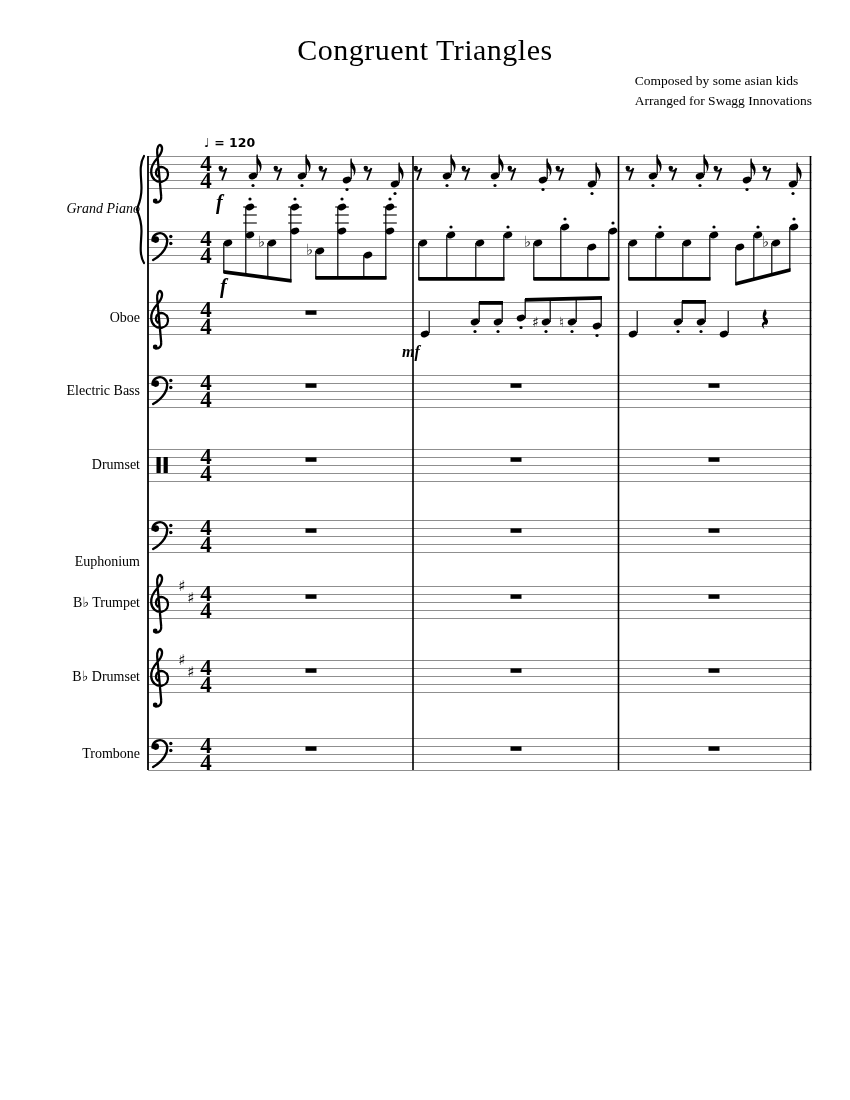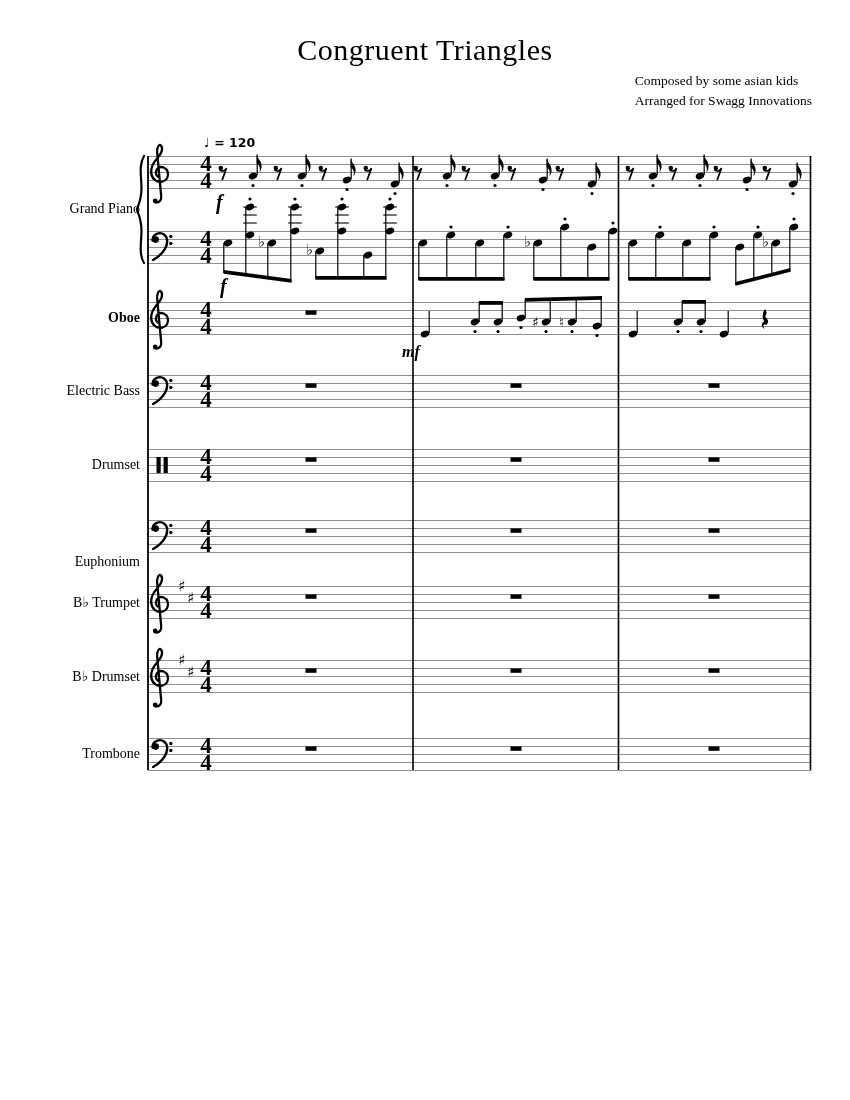--- a/index.html
+++ b/index.html
@@ -548,20 +548,20 @@
     </g>
     <g>
       <rect x="708.5" y="746.4" width="11" height="4.4" fill="#000"></rect>
     </g>
     <text x="204" y="147" font-size="12.5" font-weight="bold" font-family="&quot;DejaVu Sans&quot;,sans-serif" fill="#000">♩ = 120</text>
     <text x="216" y="209" font-size="20" font-weight="bold" font-style="italic" font-family="&quot;Liberation Serif&quot;,serif" fill="#000">f</text>
     <text x="220" y="293" font-size="20" font-weight="bold" font-style="italic" font-family="&quot;Liberation Serif&quot;,serif" fill="#000">f</text>
     <text x="402" y="357" font-size="16" font-weight="bold" font-style="italic" font-family="&quot;Liberation Serif&quot;,serif" fill="#000">mf</text>
   </svg>
 
-<div class="ilabel" style="top: 200px;">Grand Piano</div>
-<div class="ilabel" style="top: 309px; font-weight: bold;">Oboe</div>
+<div class="ilabel" style="top: 200px; font-style: italic;">Grand Piano</div>
+<div class="ilabel" style="top: 309px;">Oboe</div>
 <div class="ilabel" style="top: 382px; text-align: right;">Electric Bass</div>
 <div class="ilabel" style="top: 456px; text-align: right;">Drumset</div>
 <div class="ilabel" style="top: 553px;">Euphonium</div>
 <div class="ilabel" style="top: 594px; text-align: center;">B♭ Trumpet</div>
 <div class="ilabel" style="top: 668px;">B♭ Drumset</div>
 <div class="ilabel" style="top: 745px; text-align: right;">Trombone</div>
 
 </body></html>

